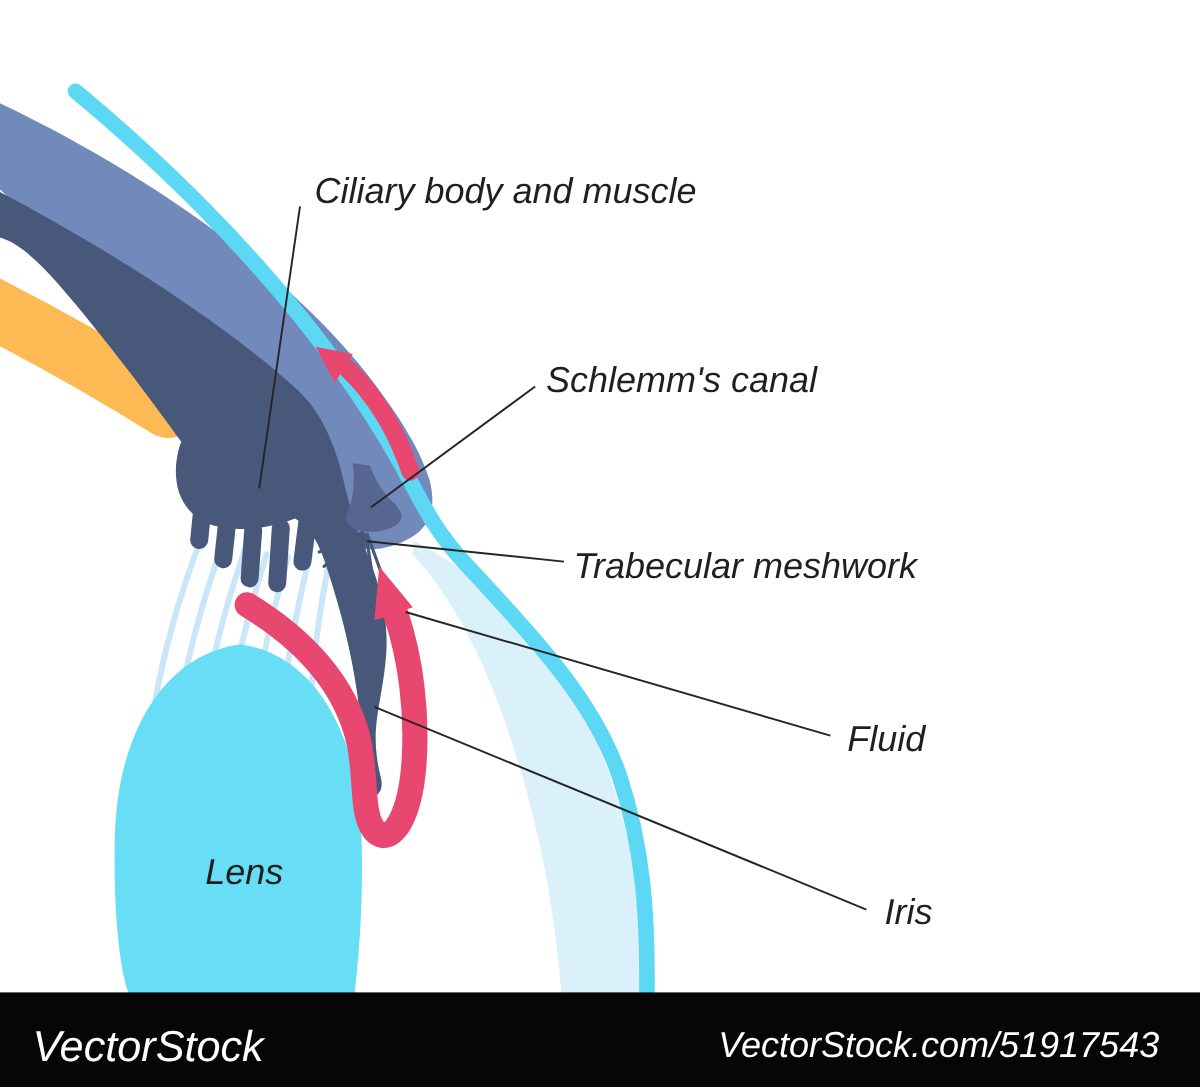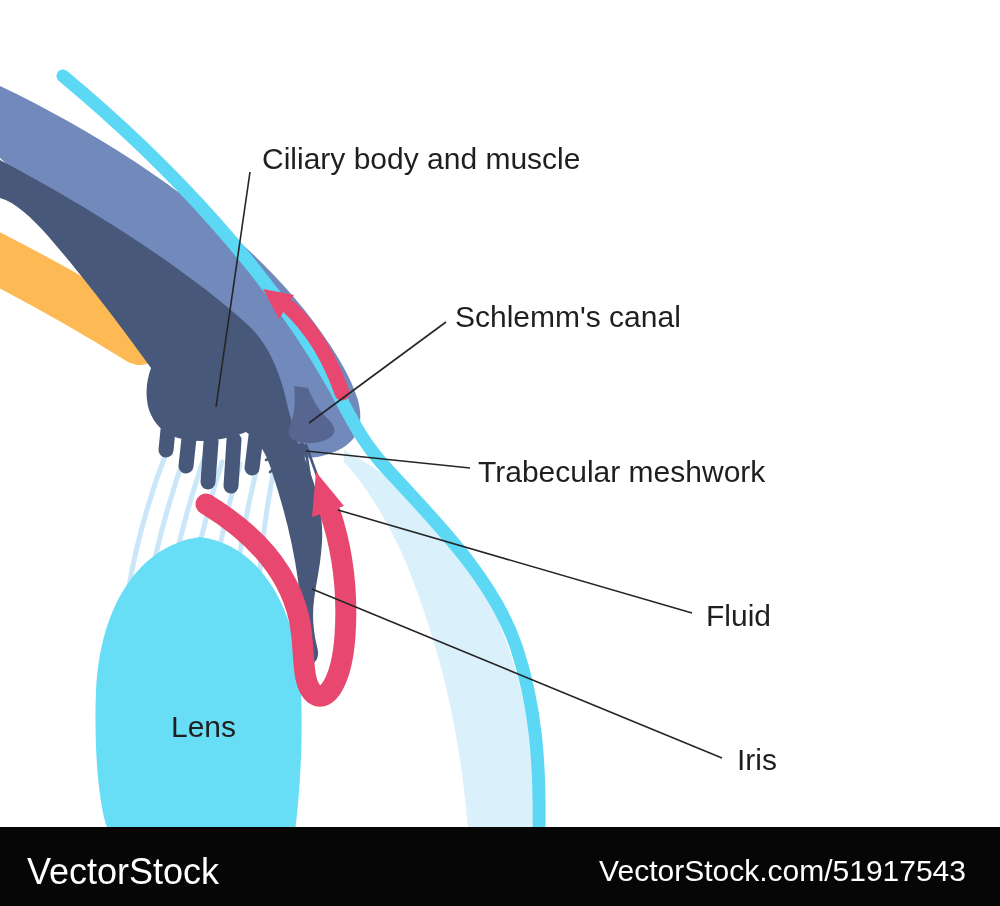--- a/index.html
+++ b/index.html
@@ -8,20 +8,21 @@
     width: 1000px;
     height: 906px;
     background: #ffffff;
     overflow: hidden;
     font-family: "Liberation Sans", sans-serif;
   }
   #stage {
     position: relative;
     width: 932px;
     height: 906px;
+    font-style: italic;
   }
   svg { display: block; }
   .diagram-label {
     font-family: "Liberation Sans", sans-serif;
     font-size: 30px;
     font-weight: 400;
   }
   .wm-brand {
     font-family: "Liberation Sans", sans-serif;
     font-size: 36px;

